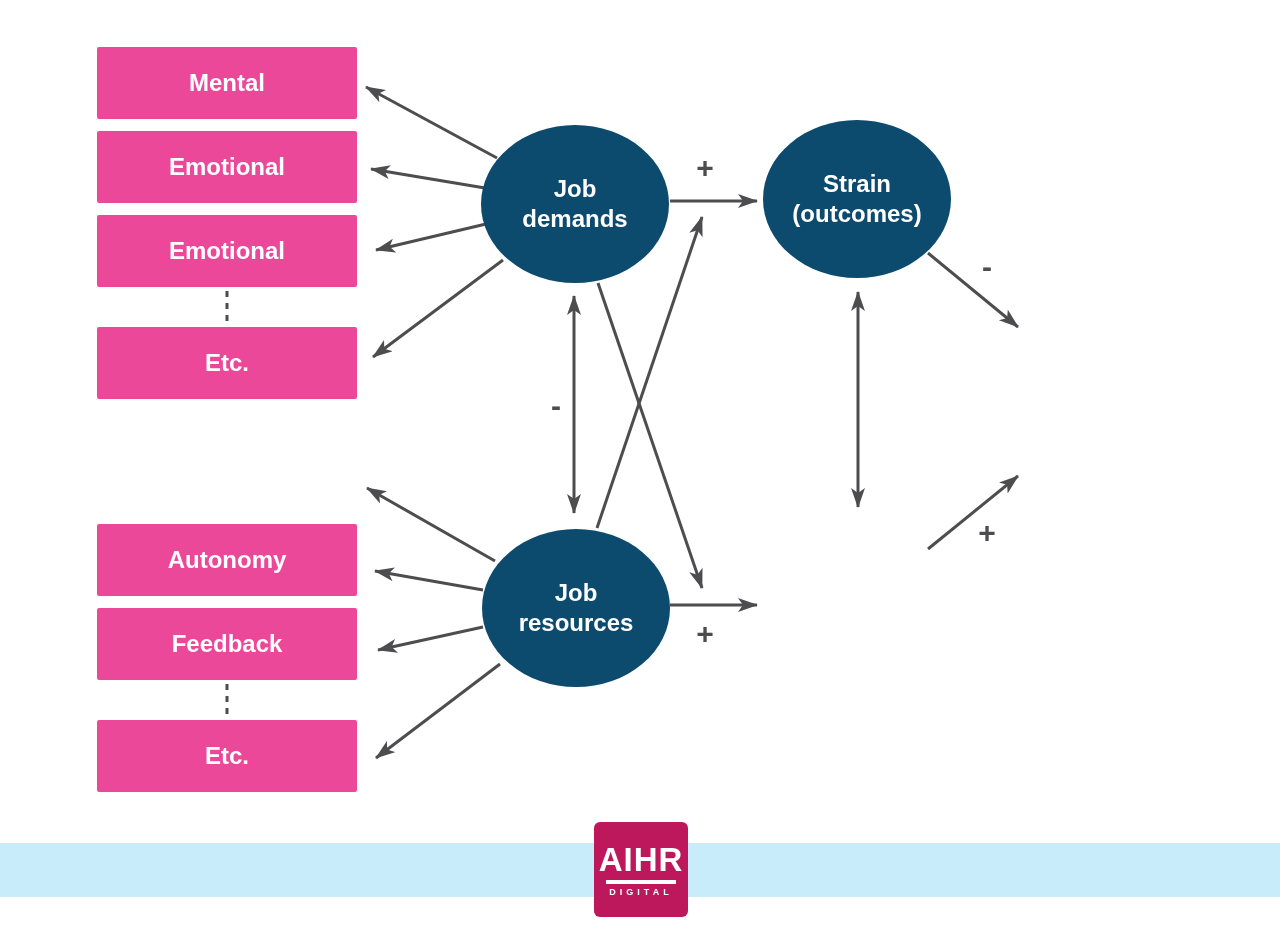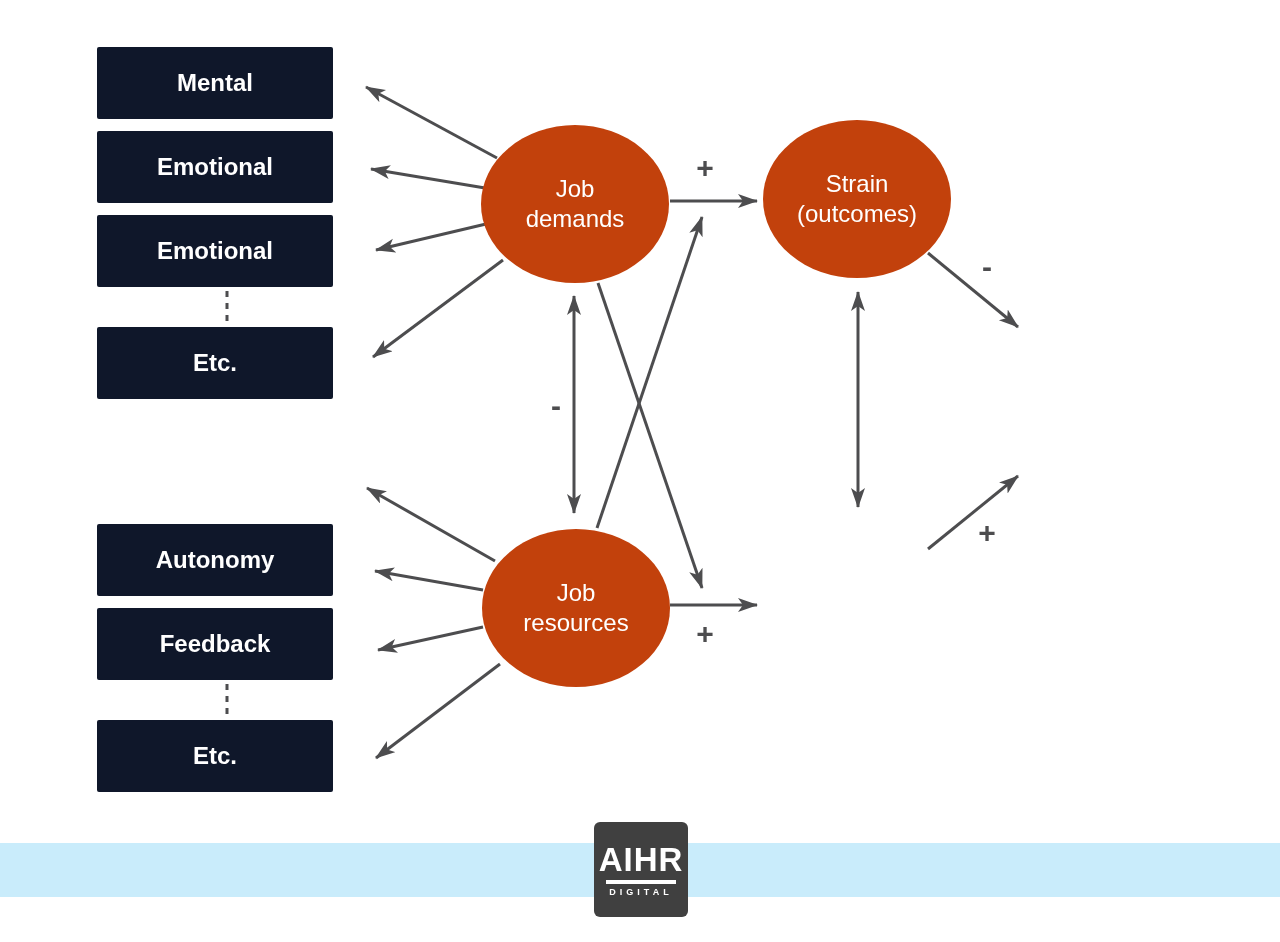--- a/index.html
+++ b/index.html
@@ -5,43 +5,43 @@
   html,body{margin:0;padding:0;background:#ffffff;}
   .canvas{
     position:relative;
     width:1280px;height:942px;
     background:#ffffff;
     font-family:"Liberation Sans", sans-serif;
     overflow:hidden;
   }
   .arrows{position:absolute;left:0;top:0;width:1280px;height:942px;z-index:1;}
   .node-box{
-    position:absolute;left:97px;width:236px;height:72px;
-    background:#0f172a;border-radius:2px;
+    position:absolute;left:97px;width:260px;height:72px;
+    background:#ec4899;border-radius:2px;
     display:flex;align-items:center;justify-content:center;
     color:#ffffff;font-size:24px;font-weight:700;z-index:2;
   }
   .ellipse{
     position:absolute;width:188px;height:158px;border-radius:50%;
-    background:#c2410c;display:flex;flex-direction:column;
+    background:#0c4a6e;display:flex;flex-direction:column;
     align-items:center;justify-content:center;
-    color:#ffffff;font-size:24px;font-weight:400;line-height:1.25;
+    color:#ffffff;font-size:24px;font-weight:700;line-height:1.25;
     text-align:center;z-index:2;
   }
   .edge-label{
     position:absolute;color:#4d4d4f;font-size:30px;font-weight:700;
     z-index:3;transform:translate(-50%,-50%);line-height:1;
   }
   .footer-band{
     position:absolute;left:0;top:843px;width:1280px;height:54px;
     background:#c9ecfb;z-index:1;
   }
   .logo{
     position:absolute;left:594px;top:822px;width:94px;height:95px;
-    background:#404040;border-radius:6px;z-index:2;
+    background:#be185d;border-radius:6px;z-index:2;
     display:flex;flex-direction:column;align-items:center;justify-content:center;
   }
   .logo-brand{
     color:#ffffff;font-size:33px;font-weight:700;letter-spacing:1px;line-height:1;
   }
   .logo-rule{width:70px;height:4px;background:#ffffff;margin:4px 0 4px 0;}
   .logo-sub{
     color:#ffffff;font-size:9px;font-weight:700;letter-spacing:4px;
     line-height:1;margin-left:0;
   }

